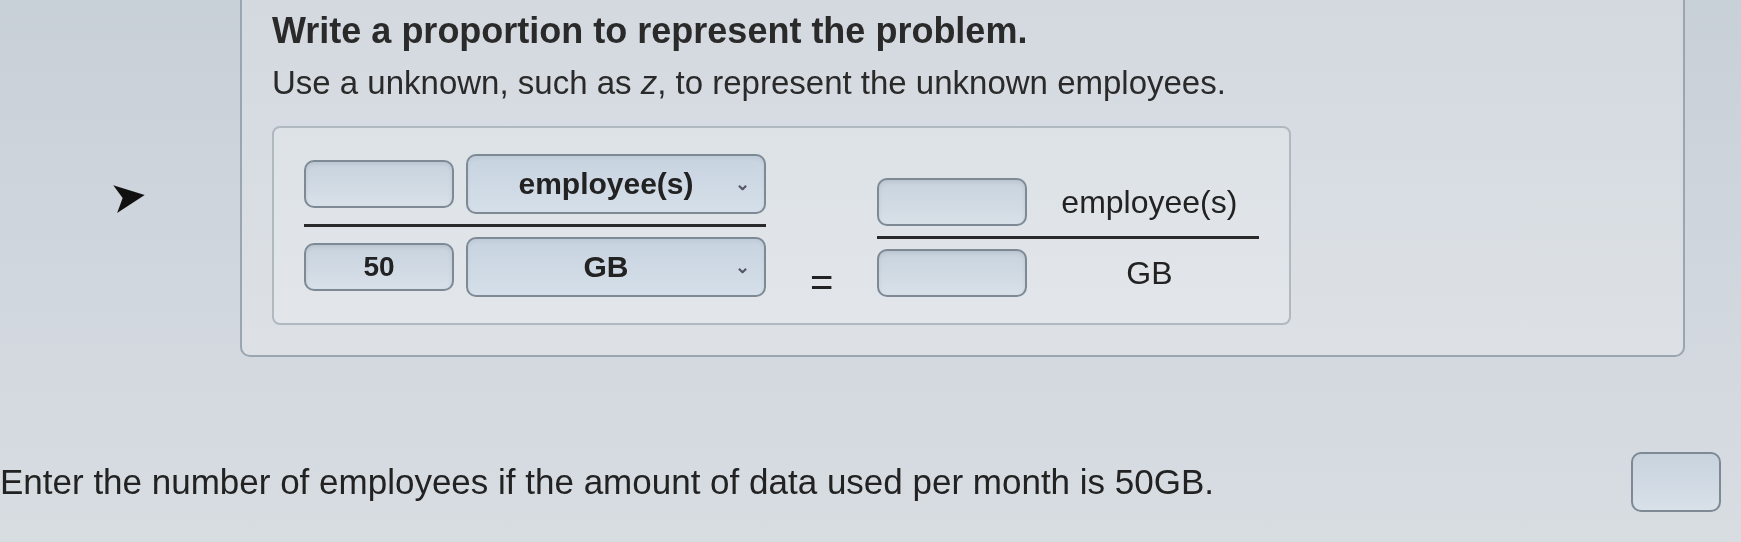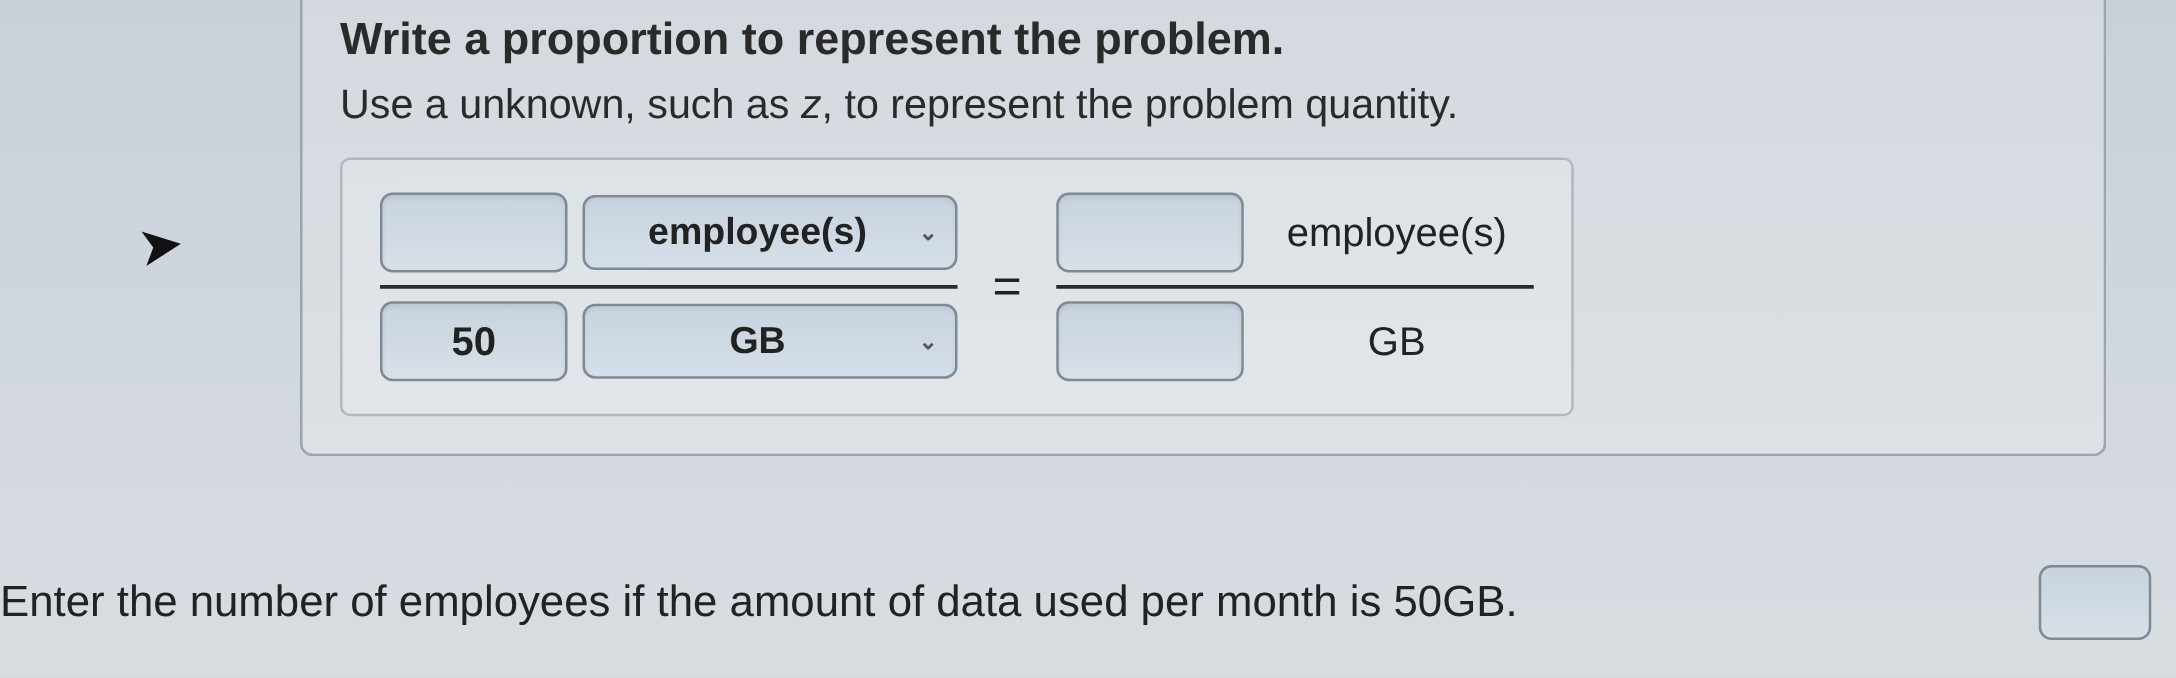--- a/index.html
+++ b/index.html
@@ -36,47 +36,47 @@
   .italic { font-style: italic; }
   .proportion-panel {
     border: 2px solid #b0b8c0;
     border-radius: 8px;
     padding: 18px 30px;
     display: inline-block;
     background: linear-gradient(180deg, #dde2e7 0%, #e2e6ea 100%);
   }
   .proportion-row {
     display: flex;
-    align-items: center;
-    gap: 20px;
+    align-items: flex-end;
+    gap: 36px;
   }
   .fraction {
     display: flex;
     flex-direction: column;
     align-items: stretch;
   }
   .frac-part {
     display: flex;
     align-items: center;
     gap: 12px;
     padding: 8px 0;
   }
   .frac-line {
     height: 3px;
     background: #2a2a2a;
     width: 100%;
     margin: 2px 0;
   }
   .num-input {
     width: 150px;
-    height: 64px;
+    height: 48px;
     border: 2px solid #7d8a96;
     border-radius: 10px;
     background: linear-gradient(180deg, #c8d3de 0%, #d8e0e8 100%);
-    font-size: 32px;
+    font-size: 28px;
     font-weight: 700;
     text-align: center;
     color: #222;
     font-family: inherit;
     box-shadow: inset 0 2px 4px rgba(0,0,0,0.08);
   }
   .unit-select {
     position: relative;
     min-width: 300px;
     height: 60px;
@@ -148,21 +148,21 @@
   }
 </style>
 </head>
 <body>
 
 <div class="cursor">➤</div>
 
 <div class="problem-box">
   <div class="title">Write a proportion to represent the problem.</div>
   <div class="subtitle">
-    <span>Use a unknown, such as </span><span class="italic">z</span><span>, to represent the problem quantity.</span>
+    <span>Use a unknown, such as </span><span class="italic">z</span><span>, to represent the unknown employees.</span>
   </div>
 
   <div class="proportion-panel">
     <div class="proportion-row">
 
       <div class="fraction">
         <div class="frac-part">
           <input class="num-input" value="" style="">
           <div class="unit-select">
             <span>employee(s)</span>

